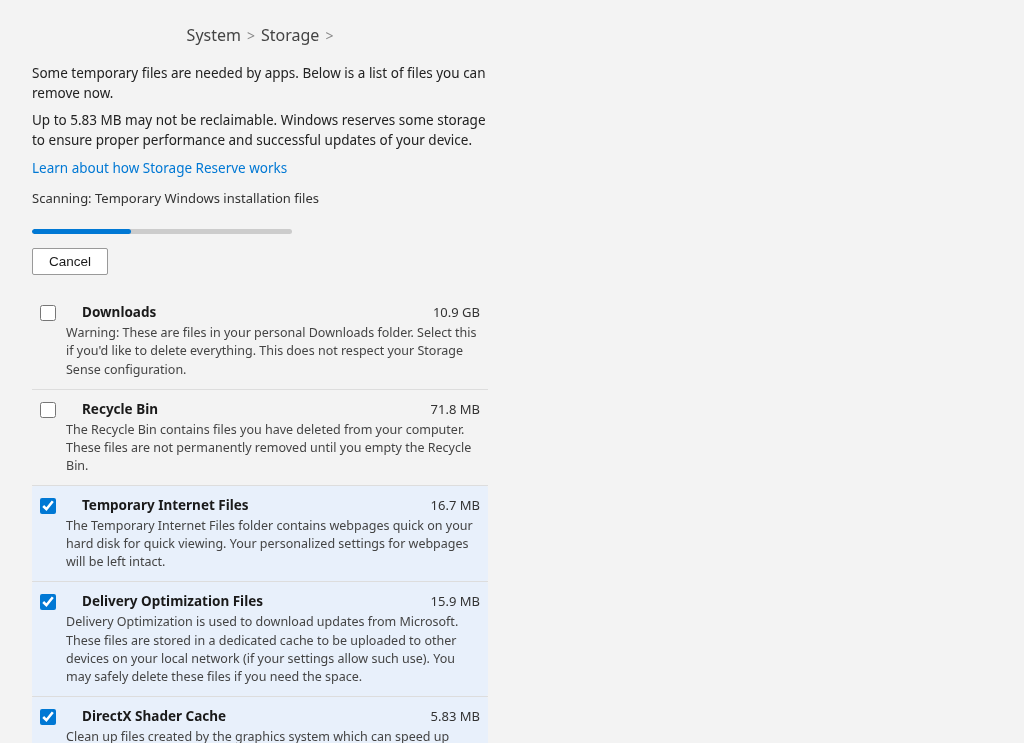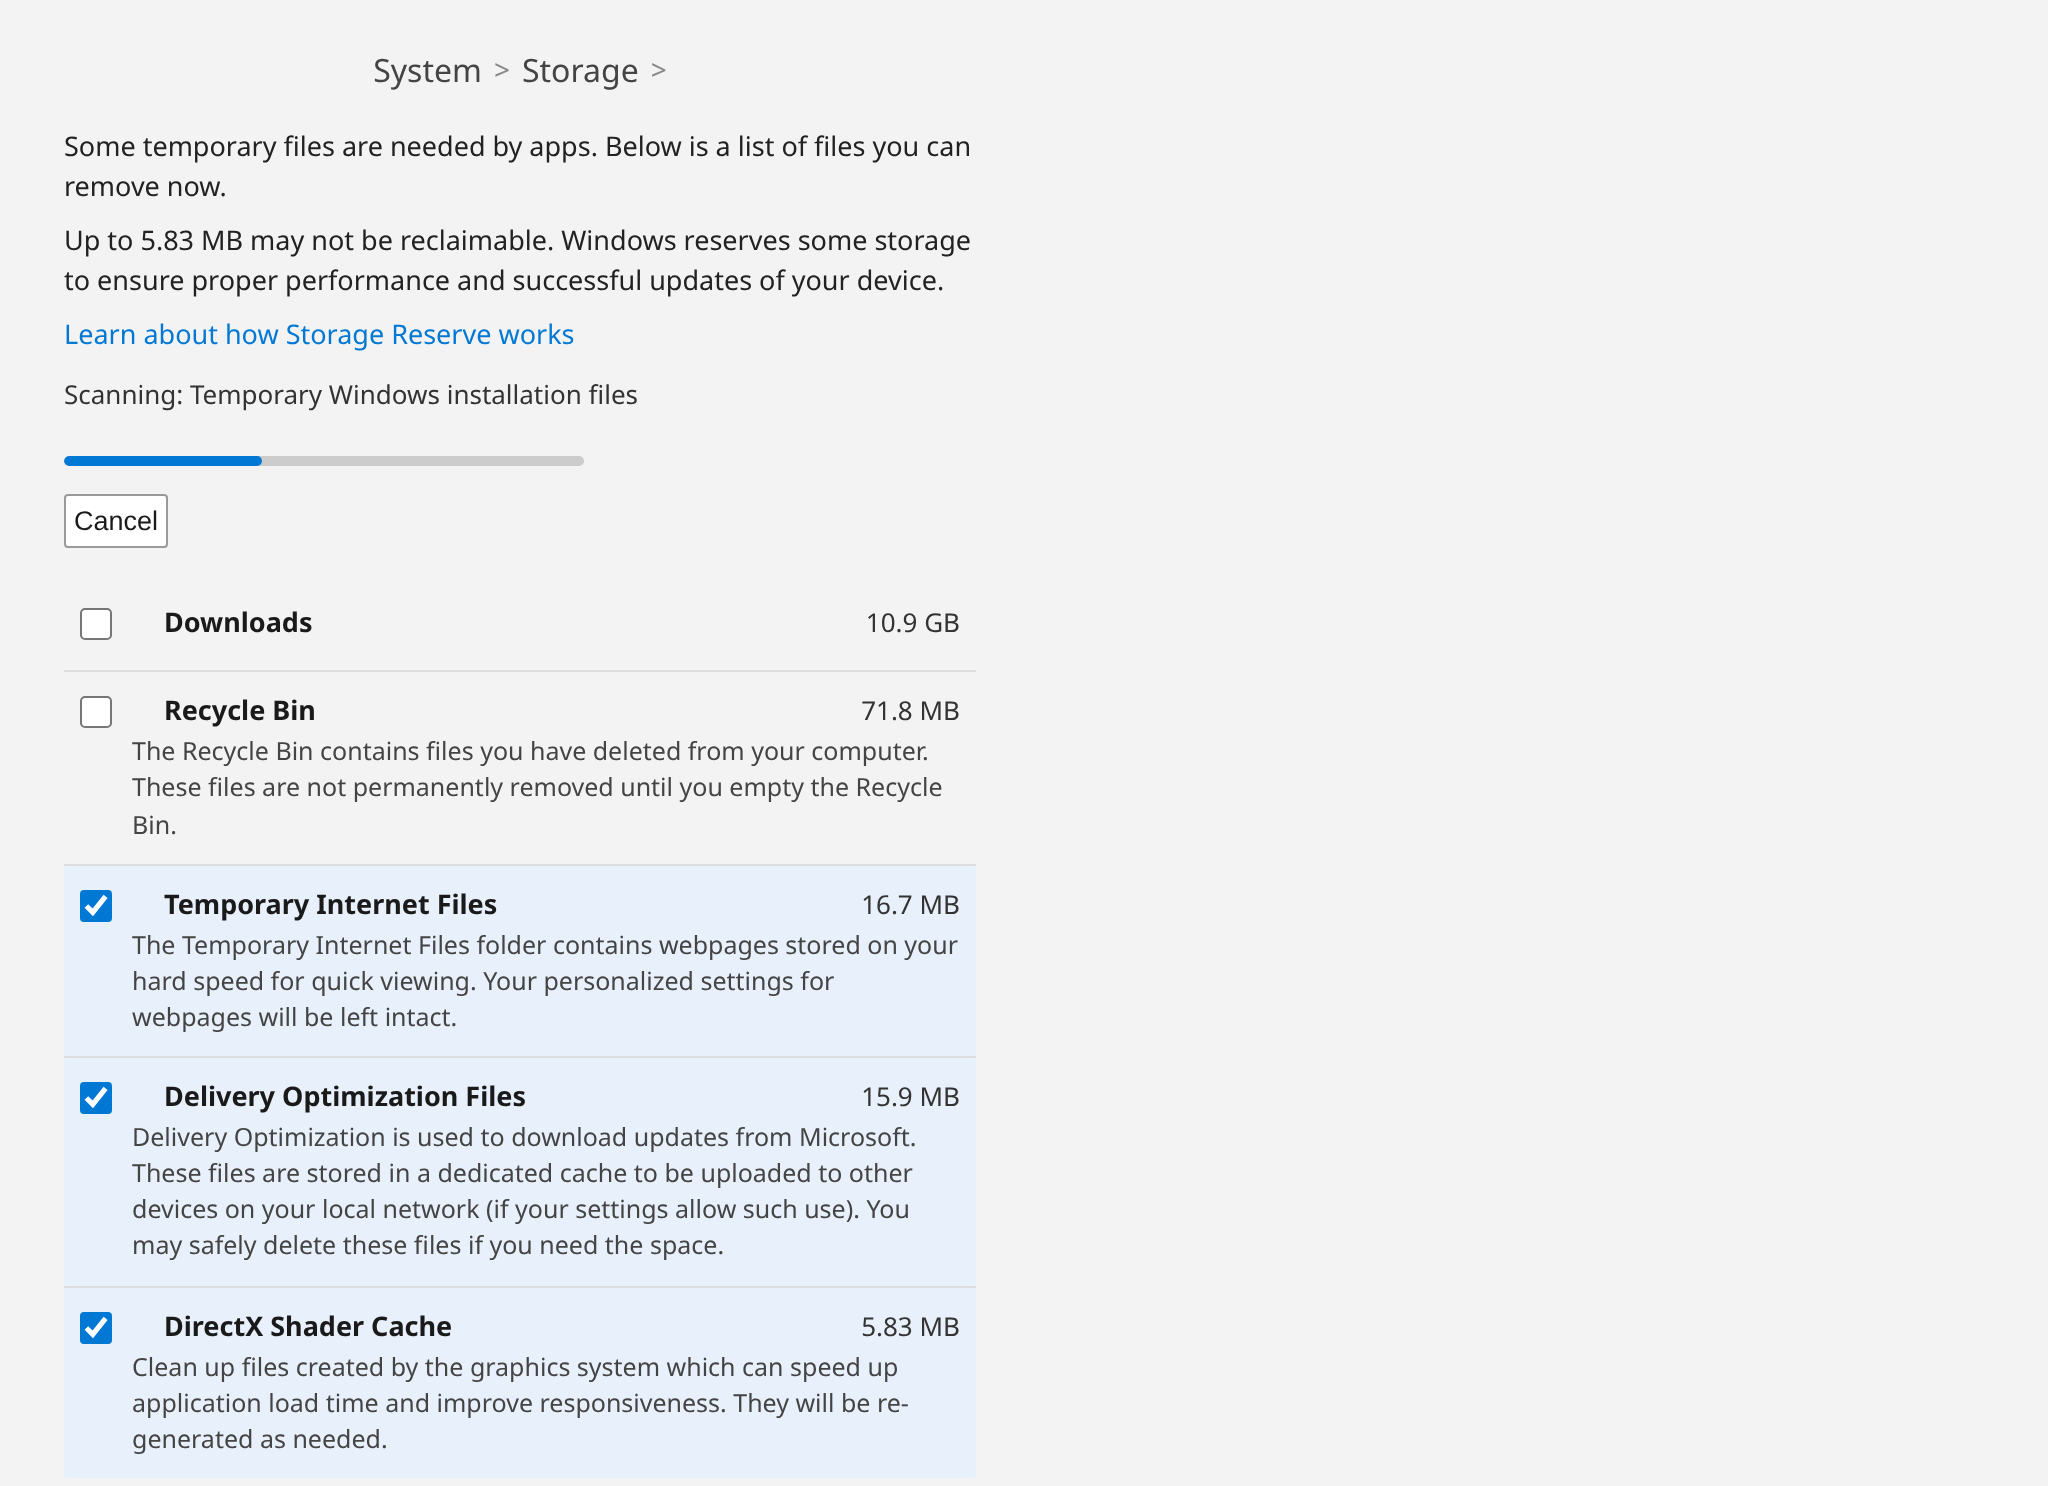--- a/index.html
+++ b/index.html
@@ -66,21 +66,21 @@
     }
     .progress-bar-fill {
       height: 100%;
       background: #0078d4;
       border-radius: 3px;
       width: 38%;
     }
     .cancel-btn {
       border: 1px solid #999;
       background: #fff;
-      padding: 5px 4px;
+      padding: 5px 16px;
       font-size: 13.5px;
       cursor: pointer;
       border-radius: 2px;
       margin-bottom: 18px;
       color: #1a1a1a;
     }
     .file-list {
       display: flex;
       flex-direction: column;
       gap: 0;
@@ -163,20 +163,21 @@
   <button class="cancel-btn">Cancel</button>
 
   <div class="file-list">
   <div class="file-item">
         <div class="checkbox-wrap"><input type="checkbox" style=""></div>
         <div class="file-info">
           <div class="file-header">
             <span class="file-name">Downloads</span>
             <span class="file-size">10.9 GB</span>
           </div>
+          <div class="file-desc">Warning: These are files in your personal Downloads folder. Select this if you'd like to delete everything. This does not respect your Storage Sense configuration.</div>
         </div>
       </div>
       <div class="divider"></div>
       <div class="file-item">
         <div class="checkbox-wrap"><input type="checkbox" style=""></div>
         <div class="file-info">
           <div class="file-header">
             <span class="file-name">Recycle Bin</span>
             <span class="file-size">71.8 MB</span>
           </div>
@@ -184,21 +185,21 @@
         </div>
       </div>
       <div class="divider"></div>
       <div class="file-item checked">
         <div class="checkbox-wrap"><input type="checkbox" checked="" style=""></div>
         <div class="file-info">
           <div class="file-header">
             <span class="file-name">Temporary Internet Files</span>
             <span class="file-size">16.7 MB</span>
           </div>
-          <div class="file-desc">The Temporary Internet Files folder contains webpages stored on your hard speed for quick viewing. Your personalized settings for webpages will be left intact.</div>
+          <div class="file-desc">The Temporary Internet Files folder contains webpages quick on your hard disk for quick viewing. Your personalized settings for webpages will be left intact.</div>
         </div>
       </div>
       <div class="divider"></div>
       <div class="file-item checked">
         <div class="checkbox-wrap"><input type="checkbox" checked="" style=""></div>
         <div class="file-info">
           <div class="file-header">
             <span class="file-name">Delivery Optimization Files</span>
             <span class="file-size">15.9 MB</span>
           </div>

